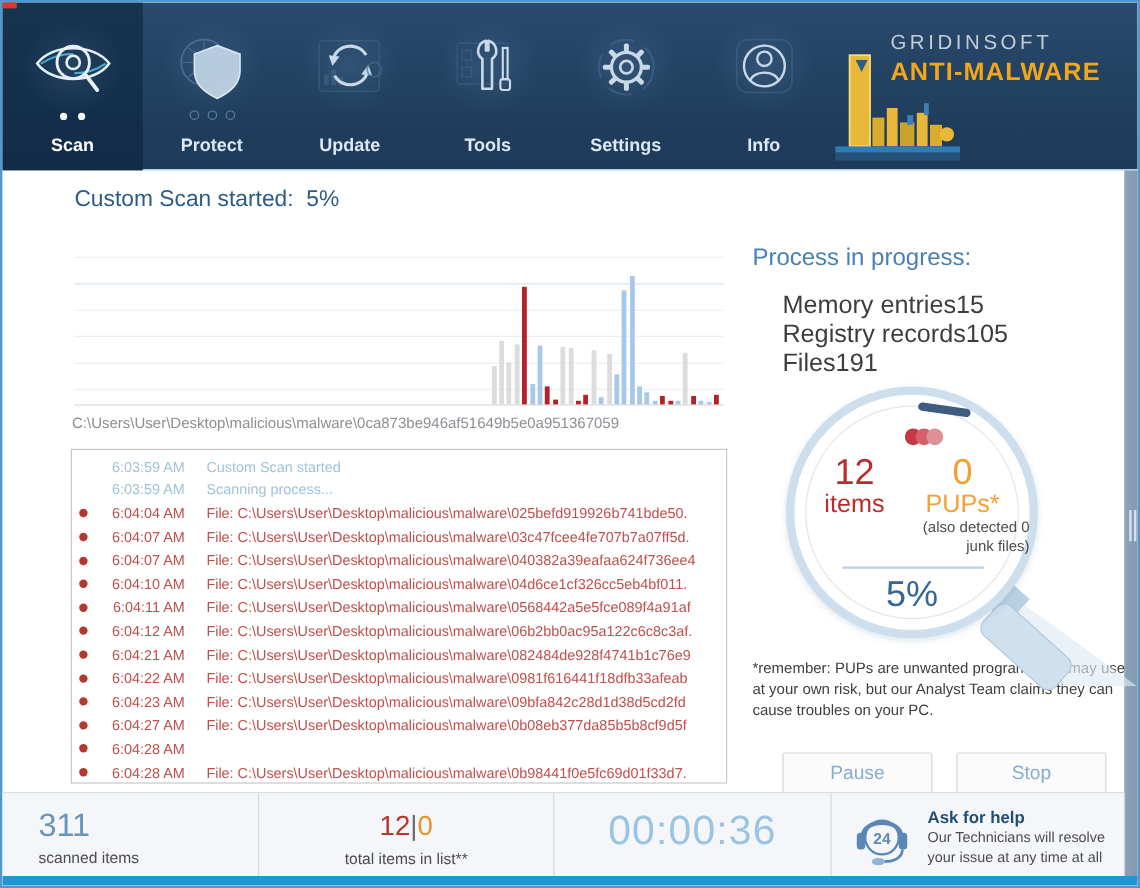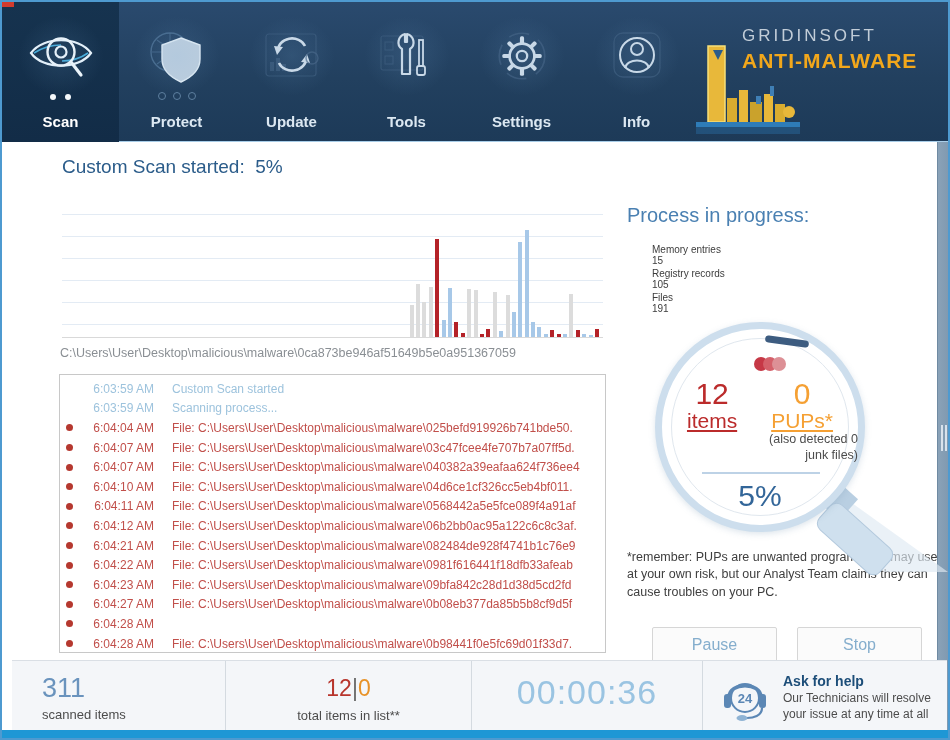--- a/index.html
+++ b/index.html
@@ -53,37 +53,37 @@
   .log-row .bullet { width:7px; height:7px; border-radius:50%; background:#b5382f; justify-self:center; }
   .log-row.info .bullet { background:transparent; }
   .log-row .time { text-align:right; }
   .log-row .msg { overflow:hidden; }
   .log-row.info .time, .log-row.info .msg { color:#9dc3dd; }
   .log-row.detect .time, .log-row.detect .msg { color:#c14f4a; }
 
   
   .proc-title { position:absolute; left:625px; top:202px; font-size:20px; color:#4a80b2; }
   .stats { position:absolute; left:650px; top:241px; width:256px; }
-  .stat-row { display:flex; justify-content:center; font-size:10px; color:#3d3d3d; height:24px;flex-direction:column; }
+  .stat-row { display:flex; justify-content:flex-start; font-size:21px; color:#3d3d3d; height:24px; }
 
   .lens-circle { position:absolute; left:653px; top:320px; width:210px; height:210px;
                  border:7px solid #cddeed; border-radius:50%; background:#ffffff;
                  box-shadow:0 2px 6px rgba(120,150,180,0.25); z-index:3; }
   .inner-ring { position:absolute; left:9px; top:9px; right:9px; bottom:9px;
                 border:1px solid #e0e7ee; border-radius:50%; }
   .navy-dash { position:absolute; left:103px; top:9px; width:44px; height:7px; border-radius:4px;
                background:#3d5c80; transform:rotate(8deg); }
   .red-dots { position:absolute; left:92px; top:28px; display:flex; }
   .red-dots i { width:14px; height:14px; border-radius:50%; }
   .red-dots i:nth-child(1){ background:#c63846; }
   .red-dots i:nth-child(2){ background:#d4606a; margin-left:-5px; }
   .red-dots i:nth-child(3){ background:#dd9096; margin-left:-5px; }
   .counts { position:absolute; left:0; top:48px; width:100%; display:flex; justify-content:center; gap:34px; text-align:center; }
   .count .num { font-size:30px; }
-  .count .lbl { font-size:21px; margin-top:-2px;text-decoration:underline; }
+  .count .lbl { font-size:21px; margin-top:-2px; }
   .count.items .num, .count.items .lbl { color:#bb2b2b; }
   .count.pups .num, .count.pups .lbl { color:#f5a033; }
   .also { position:absolute; left:0; top:102px; width:100%; text-align:right;
           font-size:12.5px; color:#4c4c4c; line-height:1.3; }
   .lens-divider { position:absolute; left:40px; top:143px; width:118px; height:2px; background:#bdd2e6; }
   .pct { position:absolute; left:0; top:150px; width:100%; text-align:center; font-size:30px; color:#336699; }
   .lens-shadow { position:absolute; left:828px; top:492px; width:118px; height:78px;
                  background:#dfe9f3; opacity:.65; clip-path:polygon(8% 0, 100% 100%, 46% 100%, 0 30%); z-index:1; }
   .lens-connector { position:absolute; left:823px; top:486px; width:28px; height:26px;
                  background:#b9cfe2; transform:rotate(-48deg); z-index:2; }
@@ -97,21 +97,21 @@
          font-family:"Liberation Sans", sans-serif; cursor:pointer;margin-top:14px; }
   .btn.pause { left:650px; } .btn.stop { left:795px; }
 
   
   .side-strip { position:absolute; left:935px; top:140px; width:13px; height:592px;
                 background:linear-gradient(90deg,#8aa2b8,#7e98af); border-left:1px solid #6f8aa2; cursor:pointer; }
   .grip { position:absolute; left:3px; top:283px; width:6px; height:26px;
           border-left:2px solid #d8e2ec; border-right:2px solid #d8e2ec; }
 
   
-  footer { position:absolute; left:10px; top:658px; width:935px; height:72px;
+  footer { position:absolute; left:0; top:658px; width:935px; height:72px;
            background:#f4f6f9; border-top:1px solid #dadfe5;padding-left:22px; }
   .fsec { position:absolute; top:0; height:72px; }
   .fsec + .fsec { border-left:1px solid #d4dae0; }
   .fs1 { left:0; width:213px; }
   .fs2 { left:213px; width:246px; text-align:center; }
   .fs3 { left:459px; width:231px; text-align:center; }
   .fs4 { left:690px; width:245px; }
   .big-num { position:absolute; left:30px; top:12px; font-size:27px; color:#6a93bd; }
   .fs-label { position:absolute; left:30px; top:46px; font-size:13px; color:#4c4c4c; }
   .total-num { position:absolute; left:0; top:14px; width:100%; font-size:23px; }

